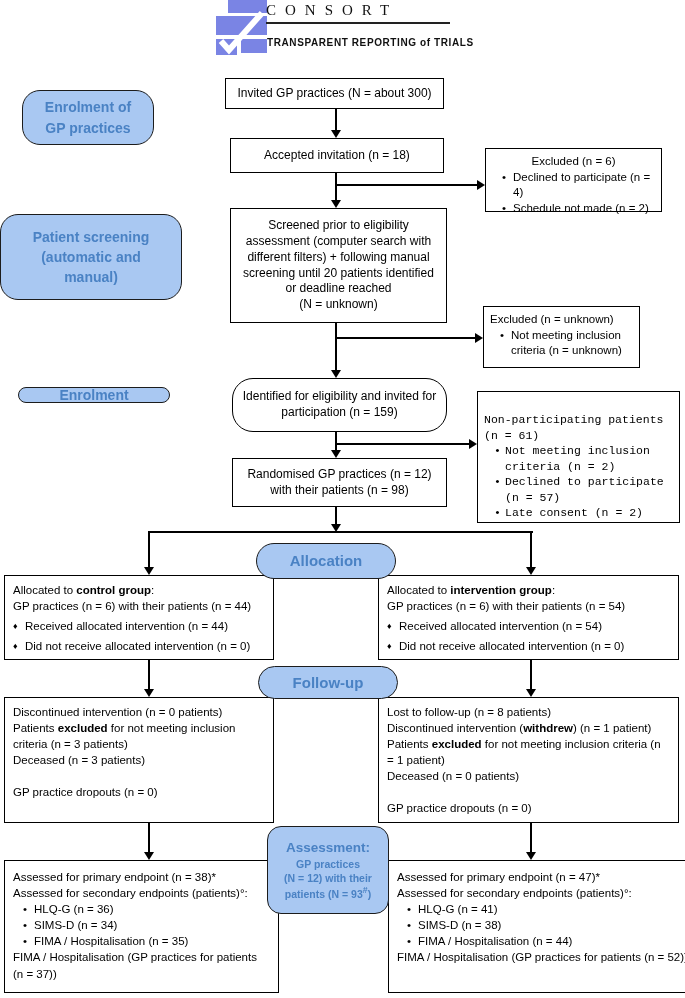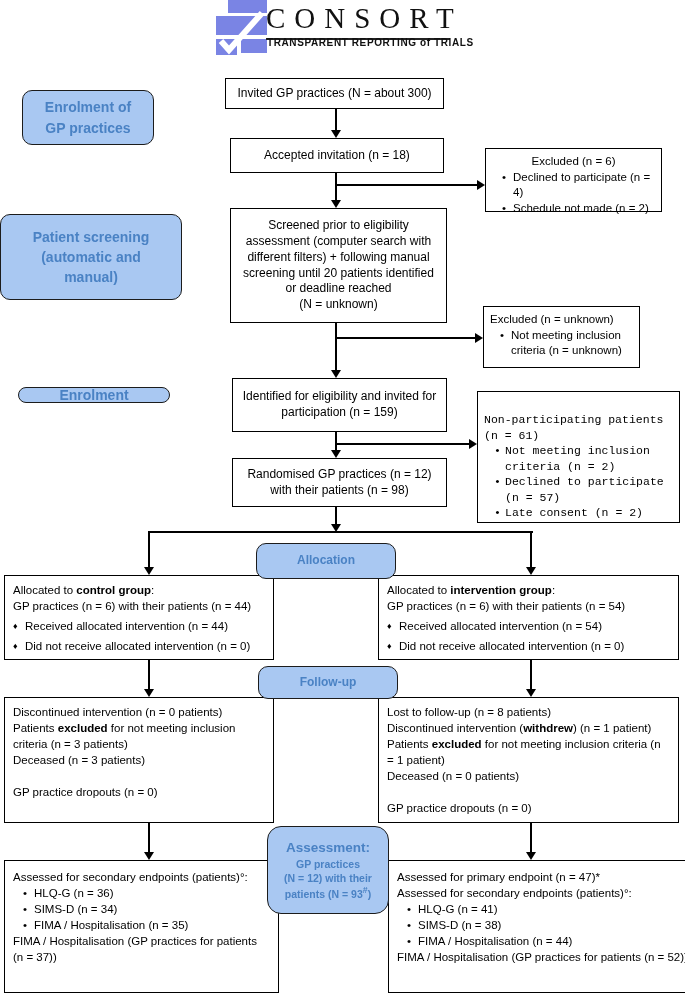--- a/index.html
+++ b/index.html
@@ -1,45 +1,45 @@
 <!DOCTYPE html>
 <html><head>
 <meta charset="utf-8">
 <style>
   html,body{margin:0;padding:0;background:#fff;}
   #page{position:relative;width:685px;height:998px;background:#fff;
         font-family:"Liberation Sans",sans-serif;color:#000;overflow:hidden;}
 
   
   .logo-title{position:absolute;left:266px;top:2px;width:184px;
-    font-family:"Liberation Serif",serif;font-size:29px;letter-spacing:9px;
+    font-family:"Liberation Serif",serif;font-size:15px;letter-spacing:9px;
     color:#111;border-bottom:2px solid #222;padding-bottom:3px;white-space:nowrap;}
   .logo-sub{position:absolute;left:267px;top:37px;font-size:10px;font-weight:bold;
     letter-spacing:0.6px;color:#111;white-space:nowrap;}
 
   
   .box{position:absolute;background:#fff;border:1px solid #000;box-sizing:border-box;}
   .cbox{display:flex;flex-direction:column;justify-content:center;text-align:center;
         font-size:12px;line-height:1.32;padding:12px 8px;white-space:pre-line;}
   .lbox{font-size:11.5px;line-height:1.4;padding:6px 8px;text-align:left;}
   .sbox{font-size:11.5px;line-height:1.35;padding:5px 6px;text-align:left;}
   .xtitle{text-align:center;}
   .brow{display:flex;}
   .brow .b{flex:0 0 11px;margin-left:10px;}
   .brow .bt{flex:1;}
   .drow{display:flex;margin-top:4px;}
   .drow .d{flex:0 0 12px;font-size:9px;padding-top:2px;}
   .gap{height:16px;}
 
   
-  .stage{position:absolute;background:#a9c8f2;border:1.5px solid #1c1c1c;border-radius:10px;
+  .stage{position:absolute;background:#a9c8f2;border:1.5px solid #1c1c1c;border-radius:18px;
     color:#4a82c4;font-weight:bold;display:flex;flex-direction:column;align-items:center;
     justify-content:center;text-align:center;box-sizing:border-box;font-size:14px;
     line-height:1.45;white-space:pre-line;z-index:5;}
-  .stage.small{font-size:12px;}
+  .stage.small{font-size:15px;}
   .asmt-title{font-size:13.5px;}
   .asmt-line{font-size:10.5px;line-height:1.32;}
 
   
   .vline{position:absolute;width:2px;background:#000;}
   .hline{position:absolute;height:2px;background:#000;}
   .arr-d{position:absolute;width:0;height:0;border-left:5px solid transparent;
          border-right:5px solid transparent;border-top:8px solid #000;}
   .arr-r{position:absolute;width:0;height:0;border-top:5px solid transparent;
          border-bottom:5px solid transparent;border-left:8px solid #000;}
@@ -65,21 +65,21 @@
 GP practices</div>
   <div class="stage" style="left:0;top:214px;width:182px;height:86px;">Patient screening
 (automatic and
 manual)</div>
   <div class="stage" style="left:18px;top:387px;width:152px;height:16px;border-radius:9px;">Enrolment</div>
 
   <div class="box cbox" style="left:225px;top:78px;width:219px;height:31px;">Invited GP practices (N = about 300)</div>
   <div class="box cbox" style="left:230px;top:138px;width:214px;height:35px;">Accepted invitation (n = 18)</div>
   <div class="box cbox" style="left:230px;top:208px;width:217px;height:115px;">Screened prior to eligibility assessment (computer search with different filters) + following manual screening until 20 patients identified or deadline reached
 (N = unknown)</div>
-  <div class="box cbox" style="left:232px;top:378px;width:215px;height:54px;">Identified for eligibility and invited for participation (n = 159)</div>
+  <div class="box cbox" style="left:232px;top:378px;width:215px;height:54px;border-radius:21px;">Identified for eligibility and invited for participation (n = 159)</div>
   <div class="box cbox" style="left:232px;top:458px;width:215px;height:49px;">Randomised GP practices (n = 12) with their patients (n = 98)</div>
 
   <div class="box sbox" style="left:485px;top:148px;width:177px;height:64px;">
     <div class="xtitle">Excluded (n = 6)</div>
     <div class="brow">
         <span class="b">•</span>
         <span class="bt">Declined to participate (n = 4)</span>
       </div>
     <div class="brow">
         <span class="b">•</span>
@@ -159,20 +159,21 @@
   </div>
 
   <div class="stage" style="left:267px;top:826px;width:122px;height:88px;border-radius:14px;">
     <div class="asmt-title">Assessment:</div>
     <div class="asmt-line">GP practices</div>
     <div class="asmt-line">(N = 12) with their</div>
     <div class="asmt-line"><span>patients (N = 93</span><sup>#</sup><span>)</span></div>
   </div>
 
   <div class="box lbox" style="left:4px;top:860px;width:275px;height:133px;padding-top:8px;">
+    <div>Assessed for primary endpoint (n = 38)*</div>
     <div>Assessed for secondary endpoints (patients)°:</div>
     <div class="brow">
         <span class="b">•</span>
         <span class="bt">HLQ-G (n = 36)</span>
       </div>
     <div class="brow">
         <span class="b">•</span>
         <span class="bt">SIMS-D (n = 34)</span>
       </div>
     <div class="brow">

